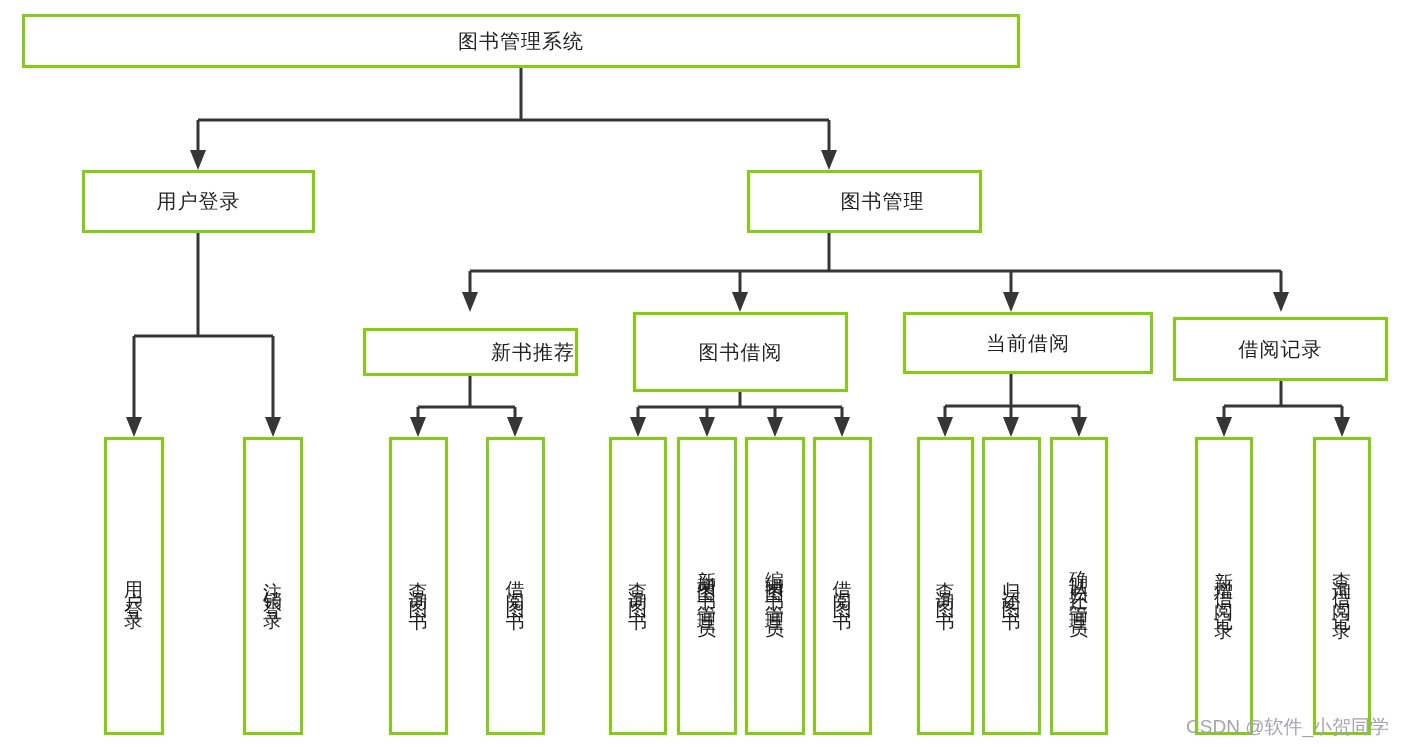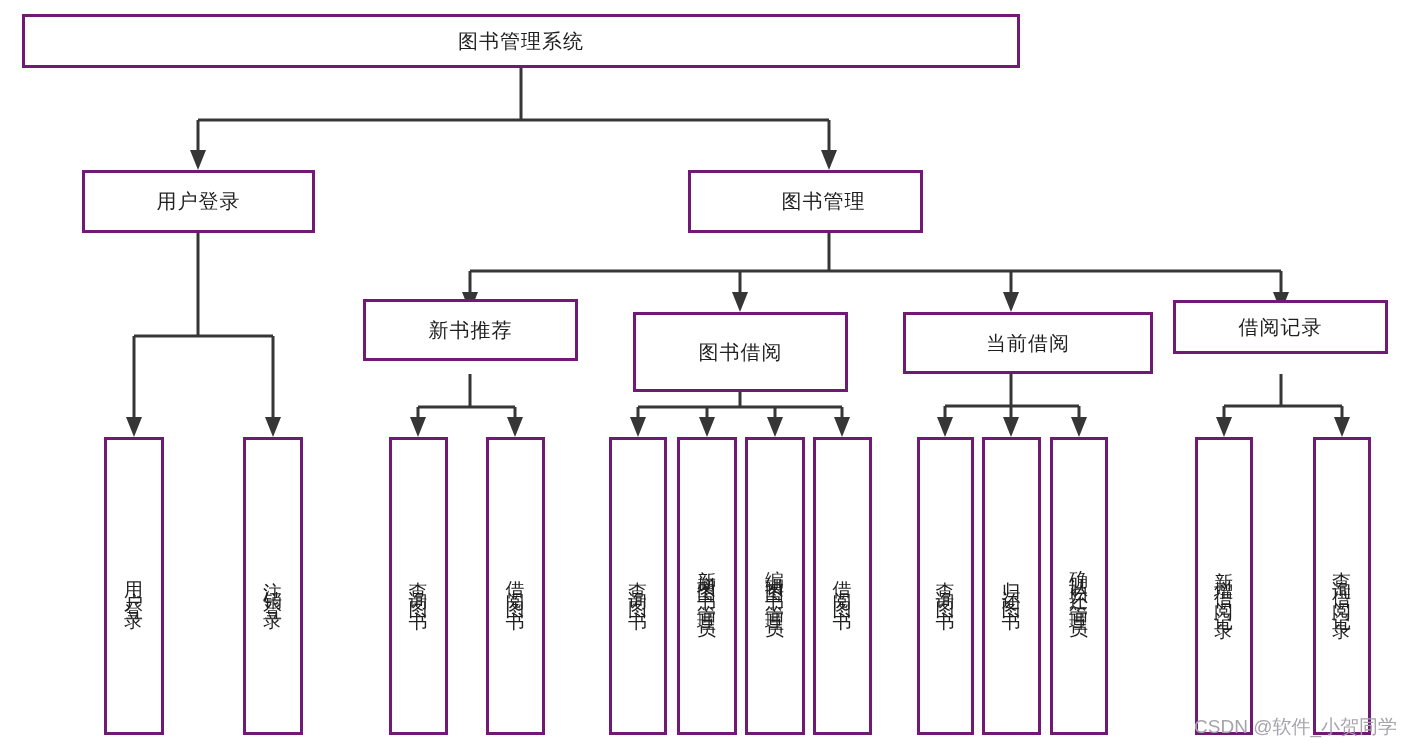--- a/index.html
+++ b/index.html
@@ -14,21 +14,21 @@
   #wires {
     position: absolute;
     left: 0; top: 0;
     width: 1405px; height: 747px;
     z-index: 1;
   }
   .box {
     position: absolute;
     box-sizing: border-box;
     background: #ffffff;
-    border: 3px solid #701a75;
+    border: 3px solid #84cc16;
     color: #1f1f1f;
     display: flex;
     align-items: center;
     justify-content: center;
     z-index: 2;
   }
   .box.h { font-size: 20px; letter-spacing: 1px; }
   .box.v {
     writing-mode: vertical-rl;
     text-orientation: mixed;
@@ -79,34 +79,34 @@
       <polygon points="1334,417 1350,417 1342,437" fill="#363636"></polygon>
     </svg>
 
   <div class="box h" style="left:22px; top:14px; width:998px; height:54px;">
     <span>图书管理系统</span>
   </div>
 
   <div class="box h" style="left:82px; top:170px; width:233px; height:63px;">
     <span>用户登录</span>
   </div>
-  <div class="box h" style="left:688px; top:170px; width:235px; height:63px;padding-left:36px;">
+  <div class="box h" style="left:747px; top:170px; width:235px; height:63px;padding-left:36px;">
     <span>图书管理</span>
   </div>
 
-  <div class="box h" style="left:363px; top:299px; width:215px; height:62px;">
+  <div class="box h" style="left:363px; top:328px; width:215px; height:48px;justify-content:flex-end;">
     <span>新书推荐</span>
   </div>
   <div class="box h" style="left:633px; top:312px; width:215px; height:80px;">
     <span>图书借阅</span>
   </div>
   <div class="box h" style="left:903px; top:312px; width:250px; height:62px;">
     <span>当前借阅</span>
   </div>
-  <div class="box h" style="left:1173px; top:300px; width:215px; height:54px;">
+  <div class="box h" style="left:1173px; top:317px; width:215px; height:64px;">
     <span>借阅记录</span>
   </div>
 
   <div class="box v" style="left:104px; top:437px; width:60px; height:298px;">
     <span>用户登录</span>
   </div>
   <div class="box v" style="left:243px; top:437px; width:60px; height:298px;">
     <span>注销登录</span>
   </div>
 
@@ -140,14 +140,14 @@
     <span>确认归还（管理员）</span>
   </div>
 
   <div class="box v" style="left:1195px; top:437px; width:58px; height:298px;">
     <span>新增借阅记录</span>
   </div>
   <div class="box v" style="left:1313px; top:437px; width:58px; height:298px;">
     <span>查询借阅记录</span>
   </div>
 
-  <div class="watermark" style="right:8px; top:714px;">CSDN @软件_小贺同学</div>
+  <div class="watermark" style="right:16px; top:714px;">CSDN @软件_小贺同学</div>
 </div>
 
 </body></html>

